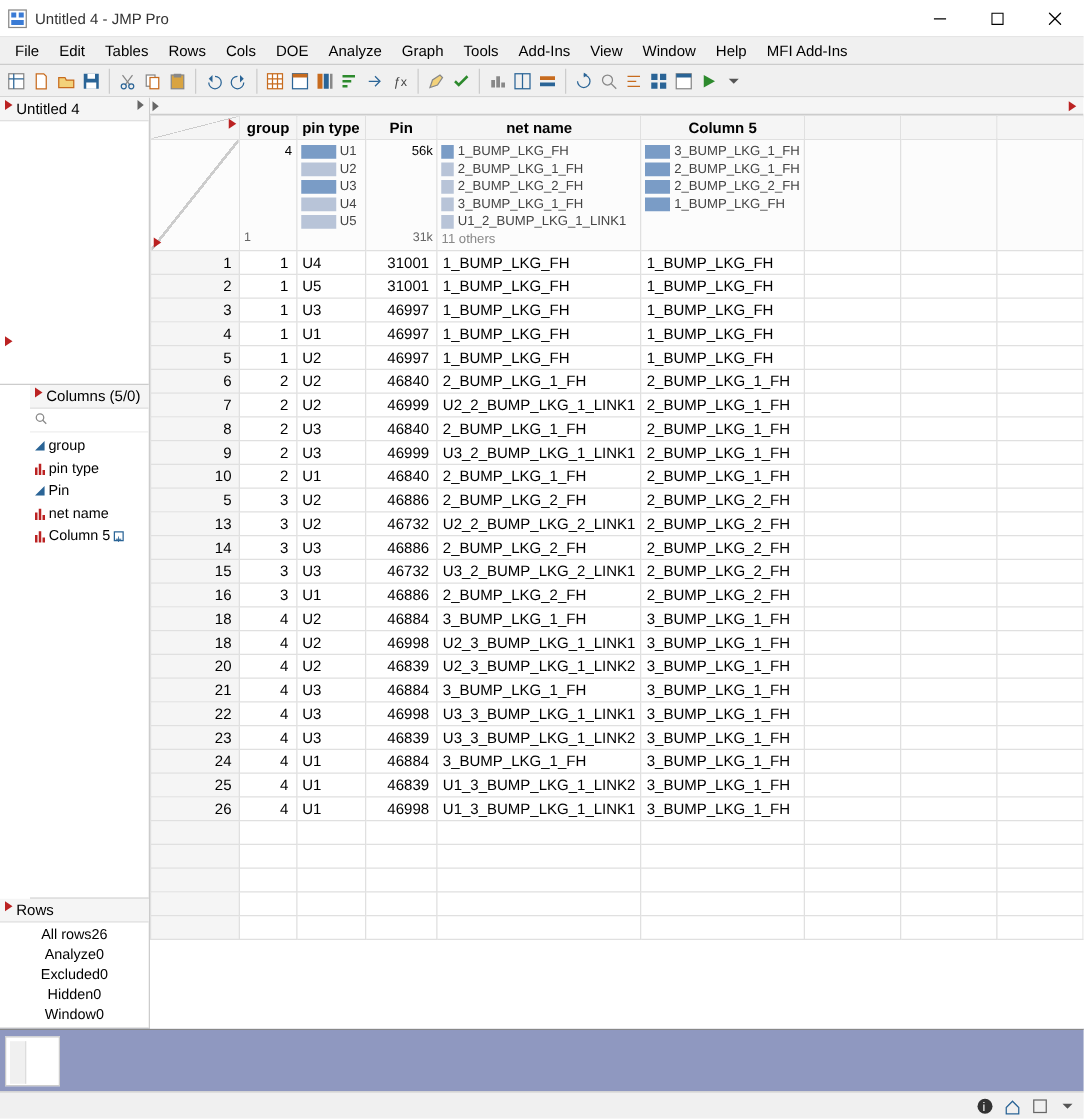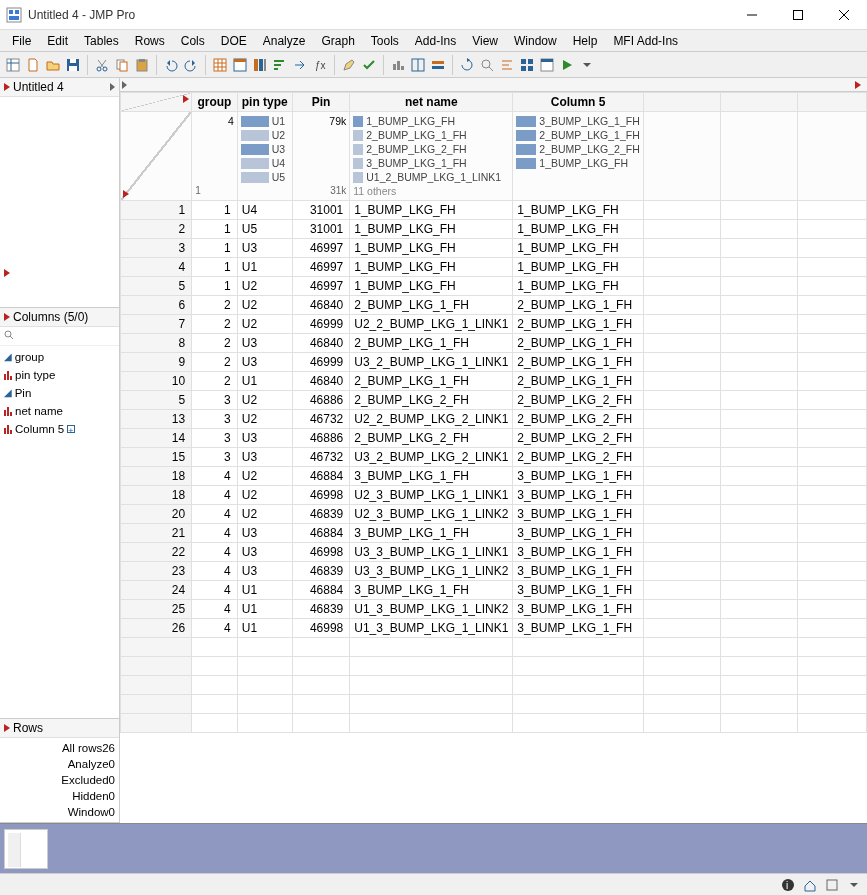--- a/index.html
+++ b/index.html
@@ -20,29 +20,29 @@
   .toolbar .tbicon { width:18px; height:18px; display:flex; align-items:center; justify-content:center; border:1px solid transparent; }
   .toolbar .sep { width:1px; height:20px; background:#ccc; margin:0 3px; }
   .toolbar svg { width:14px; height:14px; }
 
   
   .main { flex:1; display:flex; background:#fff; overflow:hidden; }
 
   
   .leftcol { width:120px; border-right:1px solid #ccc; display:flex; flex-direction:column; background:#fff; }
   .panel { border-bottom:1px solid #ccc; }
-  .panel-header { background:#f5f5f5; padding:2px 4px; display:flex; align-items:center; gap:3px; border-bottom:1px solid #e0e0e0; }
+  .panel-header { background:#f5f5f5; padding:2px 4px; display:flex; align-items:flex-start; gap:3px; border-bottom:1px solid #e0e0e0; }
   .panel-body { padding:2px 4px; font-size:11.5px; }
-  .panel-body .row { display:flex; justify-content:flex-end; line-height:16px; }
+  .panel-body .row { display:flex; justify-content:center; line-height:16px; }
   .colitem { display:flex; align-items:center; gap:3px; line-height:16px; padding:1px 0; }
 
   .tables-panel { height:230px; }
   .tables-panel .panel-body { height:200px; }
 
-  .cols-panel { flex:1; overflow:auto; }
+  .cols-panel { flex:1; overflow:auto;margin-left:24px; }
   .rows-panel { }
 
   .search-area { padding:2px 4px; border-bottom:1px solid #eee; }
 
   
   .gridwrap { flex:1; display:flex; flex-direction:column; overflow:hidden; }
 
   .topstrip { height:14px; background:#f5f5f5; border-bottom:1px solid #ccc; display:flex; align-items:center; }
 
   .grid { flex:1; overflow:auto; background:#fff; position:relative; }
@@ -463,21 +463,21 @@
                 <div class="histbar">
                   <span class="bar " style="width:28px"></span>
                   <span class="histlabel">U4</span>
                 </div>
                 <div class="histbar">
                   <span class="bar " style="width:28px"></span>
                   <span class="histlabel">U5</span>
                 </div>
               </td>
               <td class="histcell num">
-                <div style="text-align:right">79k</div>
+                <div style="text-align:right">56k</div>
                 <div style="height:56px"></div>
                 <div style="text-align:right;font-size:10px;color:#666">31k</div>
               </td>
               <td class="histcell">
                 <div class="histbar">
                   <span class="bar sel" style="width:10px"></span>
                   <span class="histlabel">1_BUMP_LKG_FH</span>
                 </div>
                 <div class="histbar">
                   <span class="bar " style="width:10px"></span>
@@ -671,20 +671,31 @@
               <td class="num">3</td>
               <td>U3</td>
               <td class="num">46732</td>
               <td>U3_2_BUMP_LKG_2_LINK1</td>
               <td>2_BUMP_LKG_2_FH</td>
               <td></td>
               <td></td>
               <td></td>
             </tr>
             <tr>
+              <td class="rownum">16</td>
+              <td class="num">3</td>
+              <td>U1</td>
+              <td class="num">46886</td>
+              <td>2_BUMP_LKG_2_FH</td>
+              <td>2_BUMP_LKG_2_FH</td>
+              <td></td>
+              <td></td>
+              <td></td>
+            </tr>
+            <tr>
               <td class="rownum">18</td>
               <td class="num">4</td>
               <td>U2</td>
               <td class="num">46884</td>
               <td>3_BUMP_LKG_1_FH</td>
               <td>3_BUMP_LKG_1_FH</td>
               <td></td>
               <td></td>
               <td></td>
             </tr>

